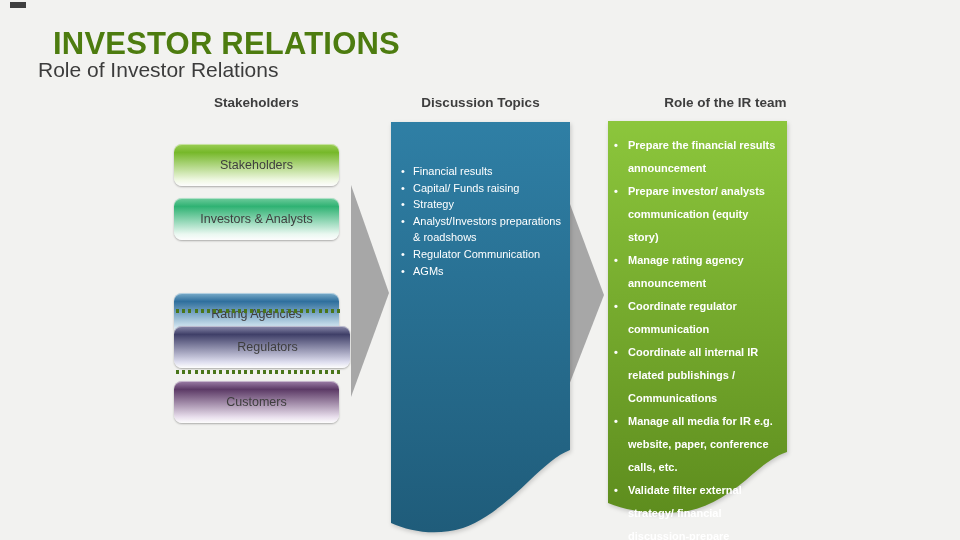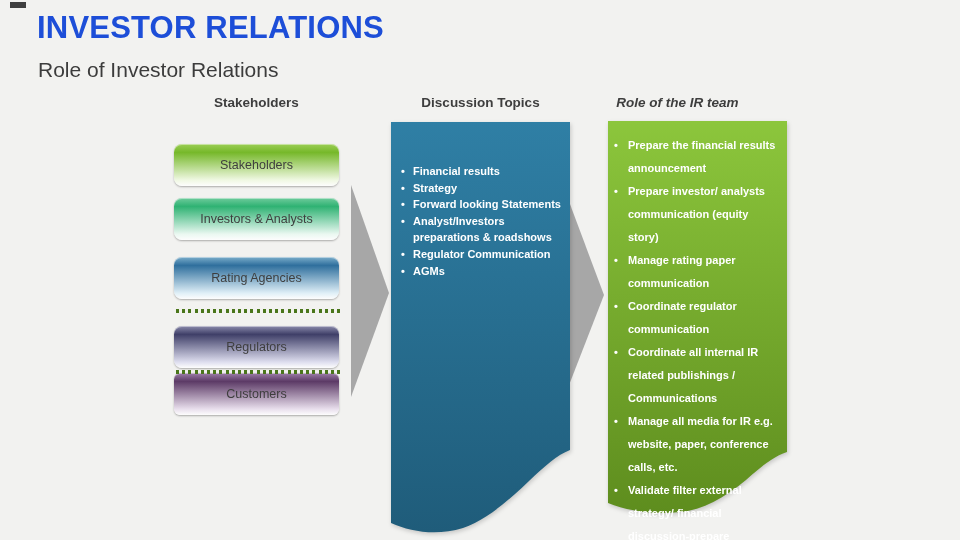--- a/index.html
+++ b/index.html
@@ -1,54 +1,54 @@
 <!DOCTYPE html>
 <html style="--bg: #F2F2F0; --dash: #3F3F3F; --arrow: #A7A7A7; --divider: #4A761B; --teal-top: #2F7FA5; --teal-bot: #1F5C7A; --green-top: #8CC63C; --green-bot: #5E8D1E;"><head>
 <meta charset="utf-8">
 <style>
   html,body{margin:0;padding:0;}
   body{width:960px;height:540px;font-family:"Liberation Sans",sans-serif;}
   .slide{position:relative;width:960px;height:540px;background:var(--bg,#F2F2F0);overflow:hidden;}
 
   .corner-dash{position:absolute;left:10px;top:2px;width:16px;height:6px;background:var(--dash,#3F3F3F);}
 
-  .title{position:absolute;left:37px;top:10px;margin:0;font-size:31px;font-weight:700;color:#1d4ed8;letter-spacing:.2px;}
+  .title{position:absolute;left:37px;top:10px;margin:16px;font-size:31px;font-weight:700;color:#4d7c0f;letter-spacing:.2px;}
   .subtitle{position:absolute;left:38px;top:58px;margin:0;font-size:21px;font-weight:400;color:#3C3C3C;}
 
   .col-header{position:absolute;top:95px;font-size:13.5px;font-weight:700;color:#3E3E3E;text-align:center;}
   .h-stakeholders{left:174px;width:165px;}
   .h-discussion{left:391px;width:179px;}
-  .h-irteam{left:588px;width:179px;font-style:italic;}
+  .h-irteam{left:636px;width:179px;}
 
   .arrow{position:absolute;background:var(--arrow,#A7A7A7);clip-path:polygon(0 0,100% 51%,0 100%);z-index:1;}
   .arrow-1{left:351px;top:185px;width:38px;height:212px;}
   .arrow-2{left:564px;top:188px;width:40px;height:210px;}
 
   .stack{position:absolute;left:174px;top:144px;width:165px;height:350px;z-index:2;}
   .sbox{position:absolute;left:0;width:165px;height:42px;border-radius:8px;text-align:center;line-height:42px;
         font-size:12.5px;color:#3E3E3E;
         box-shadow:0 1px 2px rgba(0,0,0,.3), inset 0 1px 0 rgba(255,255,255,.45);}
   .stack div.sbox:nth-of-type(1){top:0;}
   .stack div.sbox:nth-of-type(2){top:54px;}
   .stack div.sbox:nth-of-type(3){top:113px;}
-  .stack div.sbox:nth-of-type(4){top:182px;}
-  .stack div.sbox:nth-of-type(5){top:229px;border-radius:6px;}
+  .stack div.sbox:nth-of-type(4){top:182px;padding-left:11px;}
+  .stack div.sbox:nth-of-type(5){top:237px;}
   .stack div.sbox:nth-of-type(6){top:307px;}
 
   .dotline{position:absolute;left:176px;width:167px;height:4px;z-index:2;
     background:repeating-linear-gradient(90deg,var(--divider,#4A761B) 0 3px,transparent 3px 6.2px);}
   .dot-1{top:309px;}
   .dot-2{top:370px;}
 
   .panel{position:absolute;z-index:2;filter:drop-shadow(1px 2px 2px rgba(0,0,0,.18));}
   .panel-teal{left:391px;top:122px;width:179px;height:414px;}
   .panel-green{left:608px;top:121px;width:179px;height:396px;}
 
   .plist{position:absolute;margin:0;padding:0;list-style:none;color:#FFFFFF;z-index:3;}
-  .teal-list{left:400px;top:163px;width:164px;font-size:11px;line-height:16.6px;font-weight:700;}
+  .teal-list{left:400px;top:163px;width:164px;font-size:11px;line-height:16.6px;font-weight:400;}
   .green-list{left:613px;top:134px;width:167px;font-size:11px;line-height:23px;font-weight:700;}
   .pitem{position:relative;padding-left:13px;}
   .green-list .pitem{padding-left:15px;}
   .pitem::before{content:"\2022";position:absolute;left:1px;}
 </style>
 </head>
 <body>
 
 <div class="slide">
 
@@ -67,21 +67,21 @@
   <div class="stack">
 
       <div class="sbox" style="background: linear-gradient(rgb(156, 206, 85) 0%, rgb(118, 184, 42) 20%, rgb(240, 248, 227) 86%, rgb(253, 253, 253) 100%);">
         <span>Stakeholders</span>
       </div>
 
       <div class="sbox" style="background: linear-gradient(rgb(111, 203, 156) 0%, rgb(47, 178, 115) 20%, rgb(234, 248, 241) 86%, rgb(253, 253, 253) 100%);">
         <span>Investors &amp; Analysts</span>
       </div>
 
-      <div class="sbox" style="background: linear-gradient(rgb(123, 174, 203) 0%, rgb(47, 111, 157) 20%, rgb(223, 239, 247) 86%, rgb(253, 253, 253) 100%);">
+      <div class="sbox" style="background: linear-gradient(rgb(123, 174, 203) 0%, rgb(47, 111, 157) 20%, rgb(223, 239, 247) 86%, rgb(253, 253, 253) 100%); margin-top: 36px;">
         <span>Rating Agencies</span>
       </div>
 
       <div class="sbox" style="background: linear-gradient(rgb(139, 139, 172) 0%, rgb(63, 63, 104) 20%, rgb(222, 222, 239) 86%, rgb(253, 253, 253) 100%);">
         <span>Regulators</span>
       </div>
 
       <div class="sbox" style="background: linear-gradient(rgb(157, 127, 168) 0%, rgb(92, 58, 102) 20%, rgb(233, 223, 237) 86%, rgb(253, 253, 253) 100%);">
         <span>Customers</span>
       </div>
@@ -99,28 +99,28 @@
     </defs>
     <path d="M0 0 H179 V328 C166 333 154 344 138 359 C116 380 95 398 72 406 C46 414 20 410 0 401 Z" fill="url(#tealGrad)"></path>
   </svg>
   <ul class="plist teal-list">
 
       <li class="pitem">
         <span>Financial results</span>
       </li>
 
 
+      <li class="pitem">
+        <span>Capital/ Funds raising</span>
+      </li>
 
       <li class="pitem">
         <span>Strategy</span>
       </li>
 
-      <li class="pitem">
-        <span>Forward looking Statements</span>
-      </li>
 
       <li class="pitem">
         <span>Analyst/Investors preparations &amp; roadshows</span>
       </li>
 
       <li class="pitem">
         <span>Regulator Communication</span>
       </li>
 
       <li class="pitem">
@@ -141,21 +141,21 @@
 
       <li class="pitem">
         <span>Prepare the financial results announcement</span>
       </li>
 
       <li class="pitem">
         <span>Prepare investor/ analysts communication (equity story)</span>
       </li>
 
       <li class="pitem">
-        <span>Manage rating paper communication</span>
+        <span>Manage rating agency announcement</span>
       </li>
 
       <li class="pitem">
         <span>Coordinate regulator communication</span>
       </li>
 
       <li class="pitem">
         <span>Coordinate all internal IR related publishings / Communications</span>
       </li>
 

